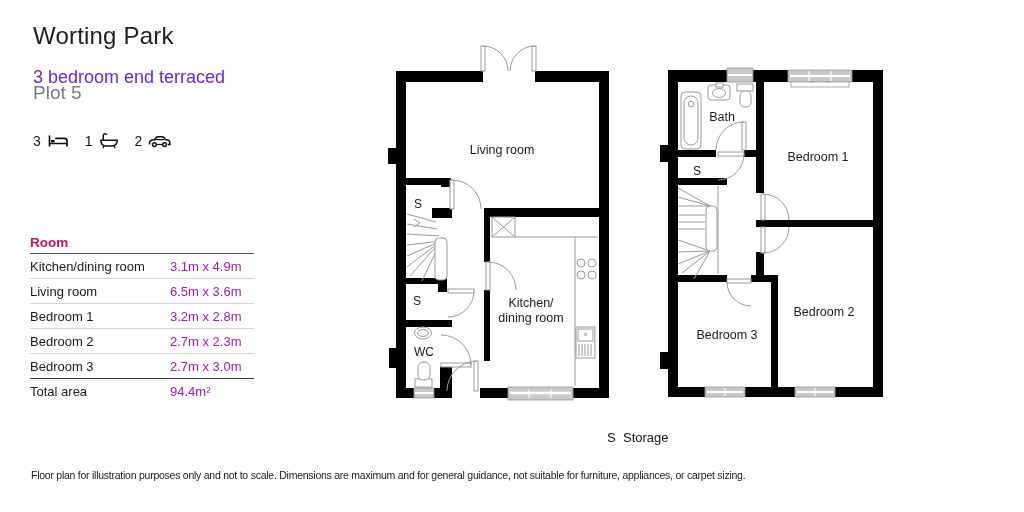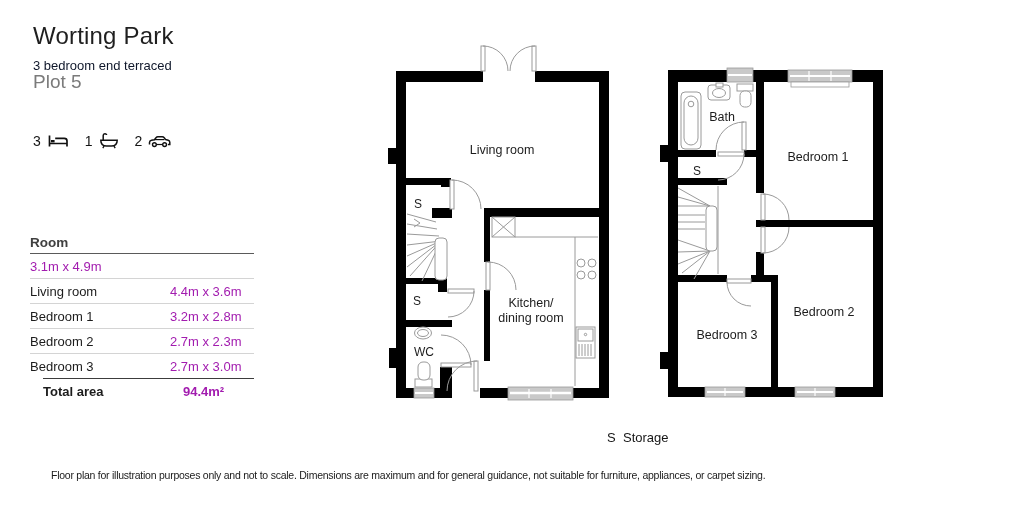--- a/index.html
+++ b/index.html
@@ -2,42 +2,42 @@
 <html><head>
 <meta charset="utf-8">
 <style>
   html,body{margin:0;padding:0;background:#fff;}
   #page{position:relative;width:1024px;height:512px;background:#fff;overflow:hidden;
         font-family:"Liberation Sans",sans-serif;color:#1c1c1c;}
   
   .hdr{position:absolute;left:33px;top:22px;}
   .dev-title{font-size:24px;font-weight:400;line-height:27px;color:#1f1f1f;letter-spacing:.2px;}
   .house-title{font-size:24px;font-weight:700;line-height:28px;color:#111;letter-spacing:.2px;}
-  .sub{font-size:13px;color:#0f172a;line-height:16px;margin-top:9px;}
+  .sub{font-size:18px;color:#6d28d9;line-height:16px;margin-top:20px;}
   .plot{font-size:19px;color:#7b7b7b;line-height:16px;}
   
   .stats{position:absolute;left:33px;top:132px;display:flex;align-items:center;}
   .stats .num{font-size:14px;color:#141414;margin-right:6px;}
   .stats .ic{margin-right:16px;display:flex;align-items:center;}
   
   .tbl{position:absolute;left:30px;top:231px;width:224px;font-size:13px;}
-  .tbl .hrow{font-weight:700;font-size:13.5px;height:22px;display:flex;align-items:center;color:#404040;}
+  .tbl .hrow{font-weight:700;font-size:13.5px;height:22px;display:flex;align-items:center;color:#be185d;}
   .trow{height:24px;display:flex;align-items:center;border-top:1px solid #d4d4d4;}
   .trow.first{border-top:1px solid #5a5a5a;}
-  .trow.total{border-top:1.5px solid #3c3c3c;font-weight:700;margin-left:13px;}
+  .trow.total{border-top:1.5px solid #3c3c3c;font-weight:400;}
   .trow .name{flex:0 0 140px;color:#1c1c1c;}
   .trow .val{flex:1;color:#a21caf;}
   
   #plansvg{position:absolute;left:0;top:0;}
   .plan-label{font-size:12.5px;fill:#1c1c1c;}
   .plan-label-sm{font-size:12px;fill:#1c1c1c;}
   .legend-txt{font-size:13px;fill:#161616;}
   
   .footer{position:absolute;left:31px;top:469px;width:760px;font-size:10.5px;
-          letter-spacing:-0.25px;color:#1b1b1b;margin-left:20px;}
+          letter-spacing:-0.25px;color:#1b1b1b;}
 </style>
 </head>
 <body>
 
 <div id="page">
 
   <div class="hdr">
     <div class="dev-title">Worting Park</div>
     <div class="sub">3 bedroom end terraced</div>
     <div class="plot">Plot 5</div>
@@ -67,25 +67,26 @@
         <circle cx="6.4" cy="10.6" r="1.9" fill="none" stroke="#111" stroke-width="1.4"></circle>
         <circle cx="16.6" cy="10.6" r="1.9" fill="none" stroke="#111" stroke-width="1.4"></circle>
         <path d="M8.4 10.5h6.2" stroke="#111" stroke-width="1.2"></path>
       </svg>
     </span>
   </div>
 
   <div class="tbl">
     <div class="hrow">Room</div>
     <div class="trow first">
+      <span class="name">Kitchen/dining room</span>
       <span class="val">3.1m x 4.9m</span>
     </div>
     <div class="trow">
       <span class="name">Living room</span>
-      <span class="val">4.4m x 3.6m</span>
+      <span class="val">6.5m x 3.6m</span>
     </div>
     <div class="trow">
       <span class="name">Bedroom 1</span>
       <span class="val">3.2m x 2.8m</span>
     </div>
     <div class="trow">
       <span class="name">Bedroom 2</span>
       <span class="val">2.7m x 2.3m</span>
     </div>
     <div class="trow">

